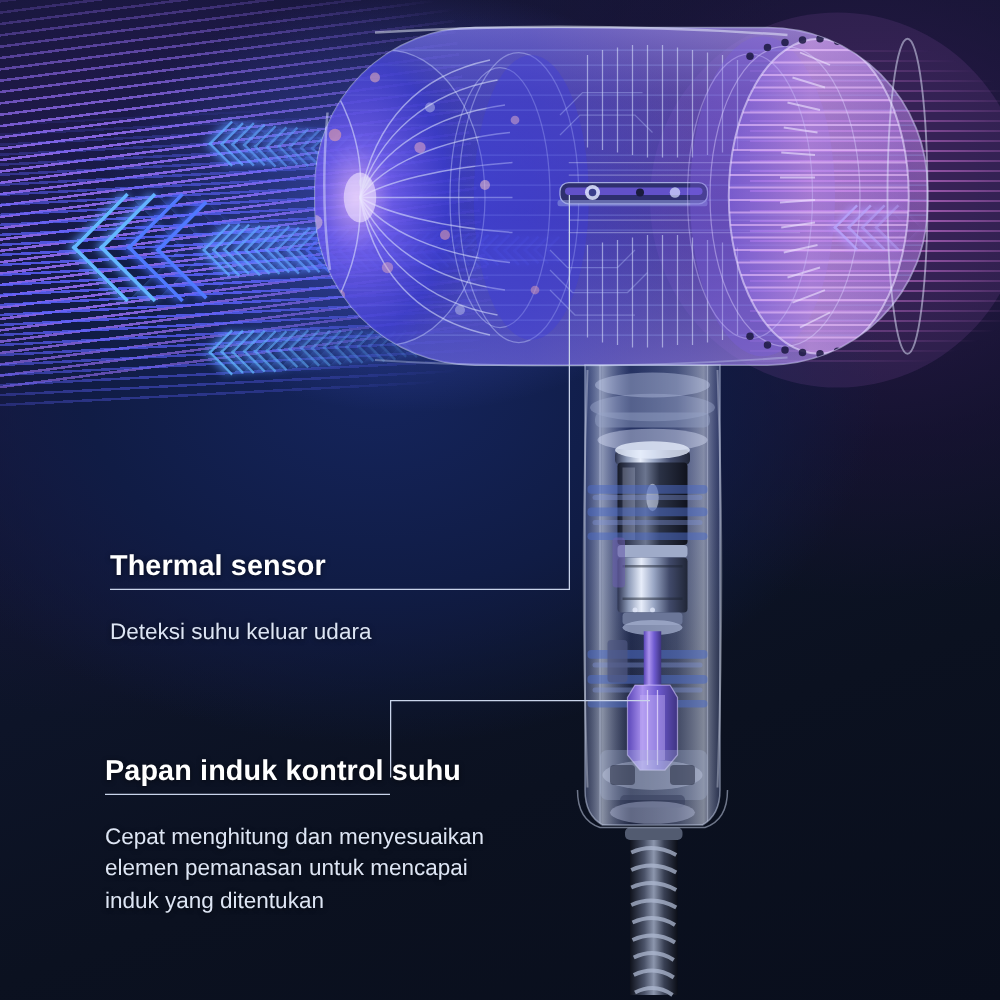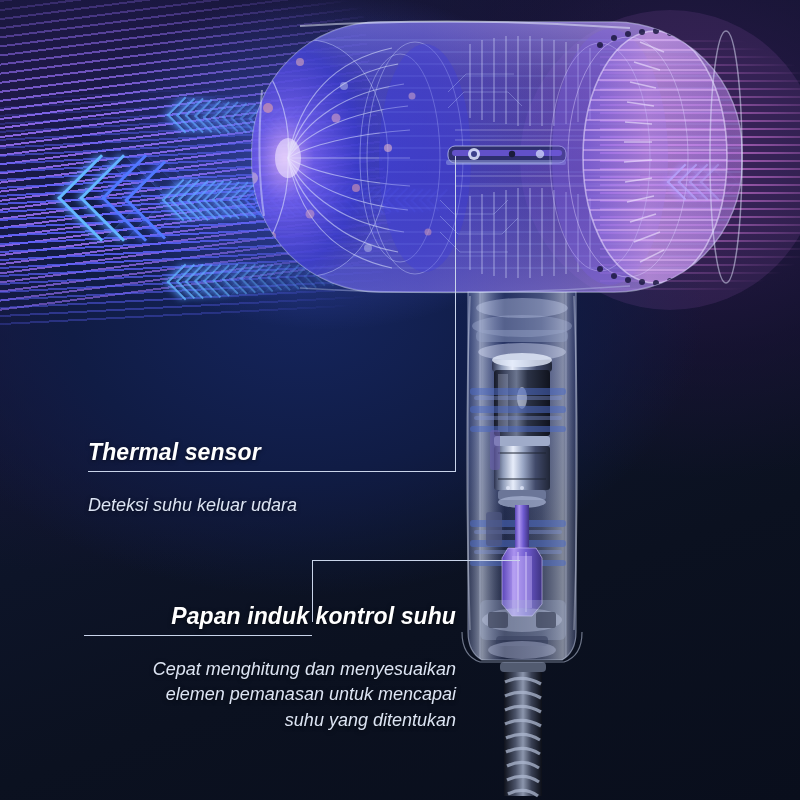--- a/index.html
+++ b/index.html
@@ -57,21 +57,21 @@
     transform:rotate(45deg);
   }
   .chev.cyan  { border-color:#63b8ff; box-shadow:-2px 2px 7px rgba(90,150,255,0.85); }
   .chev.blue  { border-color:#4e7bff; box-shadow:-2px 2px 6px rgba(70,110,255,0.7); }
   .chev.pink  { border-color:#b8a6ff; box-shadow:-2px 2px 6px rgba(180,150,255,0.7); }
 
   
   #product { position:absolute; left:0; top:0; width:800px; height:800px; }
 
   
-  .callout { position:absolute; color:#eef2fb;font-style:italic; }
+  .callout { position:absolute; color:#eef2fb; }
   .callout .title {
     font-size:23px; font-weight:bold; letter-spacing:0.1px;
     color:#ffffff; white-space:nowrap; line-height:1.12;
     text-shadow:0 1px 4px rgba(0,0,0,0.55);
   }
   .callout .rule { height:1px; background:#c9d4ea; margin-top:5px; }
   .callout .body {
     font-size:18px; color:#dde5f4; line-height:1.42; margin-top:21px;
     text-shadow:0 1px 4px rgba(0,0,0,0.5);
   }
@@ -535,27 +535,27 @@
     <div class="title">Thermal sensor</div>
     <div class="rule"></div>
     <div class="body">
       <span class="ln">Deteksi suhu keluar udara</span>
     </div>
   </div>
 
   <div class="leader h" id="leader2-h" style="left:312px; top:560px; width:208px;"></div>
   <div class="leader v" id="leader2-v" style="left:312px; top:560px; height:62px;"></div>
 
-  <div class="callout" id="callout-board" style="left:84px; top:604px; width:372px;text-align:right;">
+  <div class="callout" id="callout-board" style="left:84px; top:604px; width:372px;">
     <div class="title">Papan induk kontrol suhu</div>
     <div class="rule" style="width:228px;"></div>
     <div class="body">
       <span class="ln">Cepat menghitung dan menyesuaikan</span>
       <span class="ln">elemen pemanasan untuk mencapai</span>
-      <span class="ln">suhu yang ditentukan</span>
+      <span class="ln">induk yang ditentukan</span>
     </div>
   </div>
 
 <div class="chev-group">
       <div class="chev pink" style="left: 672px; top: 169px; width: 26px; height: 26px; border-left-width: 2.4px; border-bottom-width: 2.4px; opacity: 0.85;"></div>
       <div class="chev pink" style="left: 683px; top: 169px; width: 26px; height: 26px; border-left-width: 2.4px; border-bottom-width: 2.4px; opacity: 0.73;"></div>
       <div class="chev pink" style="left: 694px; top: 169px; width: 26px; height: 26px; border-left-width: 2.4px; border-bottom-width: 2.4px; opacity: 0.61;"></div>
       <div class="chev pink" style="left: 705px; top: 169px; width: 26px; height: 26px; border-left-width: 2.4px; border-bottom-width: 2.4px; opacity: 0.49;"></div>
     </div>
   </div>

